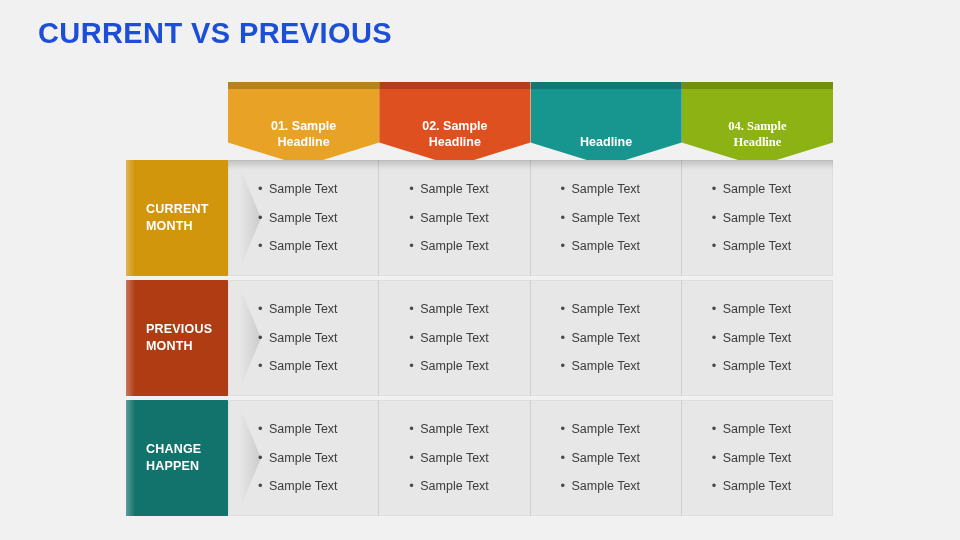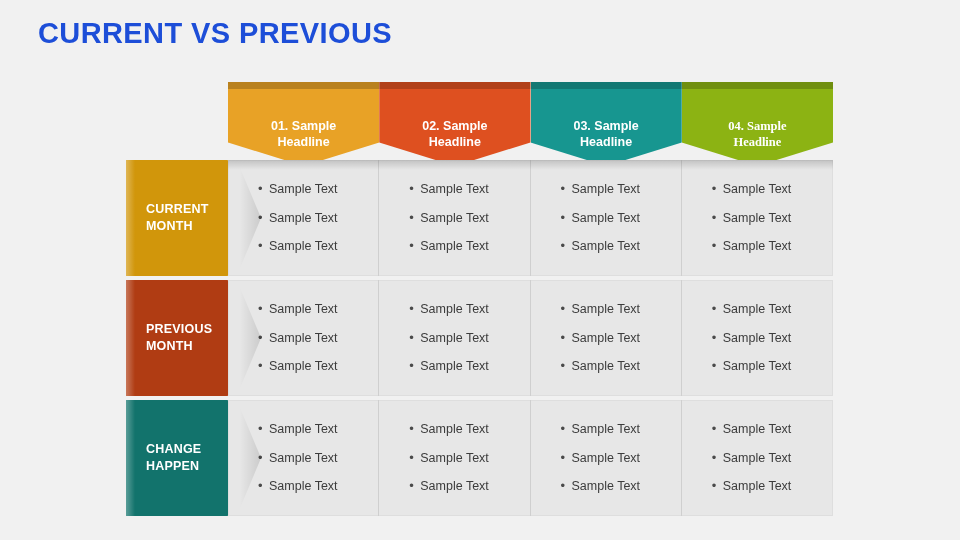--- a/index.html
+++ b/index.html
@@ -210,21 +210,20 @@
         <div class="header-label">
           <div>02. Sample</div>
           <div>Headline</div>
         </div>
       </div>
     </div>
 
     <div class="header-cell hc-2">
       <div class="header-shape">
         <div class="header-label">
-          <div>03. Sample</div>
           <div>Headline</div>
         </div>
       </div>
     </div>
 
     <div class="header-cell hc-3">
       <div class="header-shape">
         <div class="header-label">
           <div>04. Sample</div>
           <div>Headline</div>

